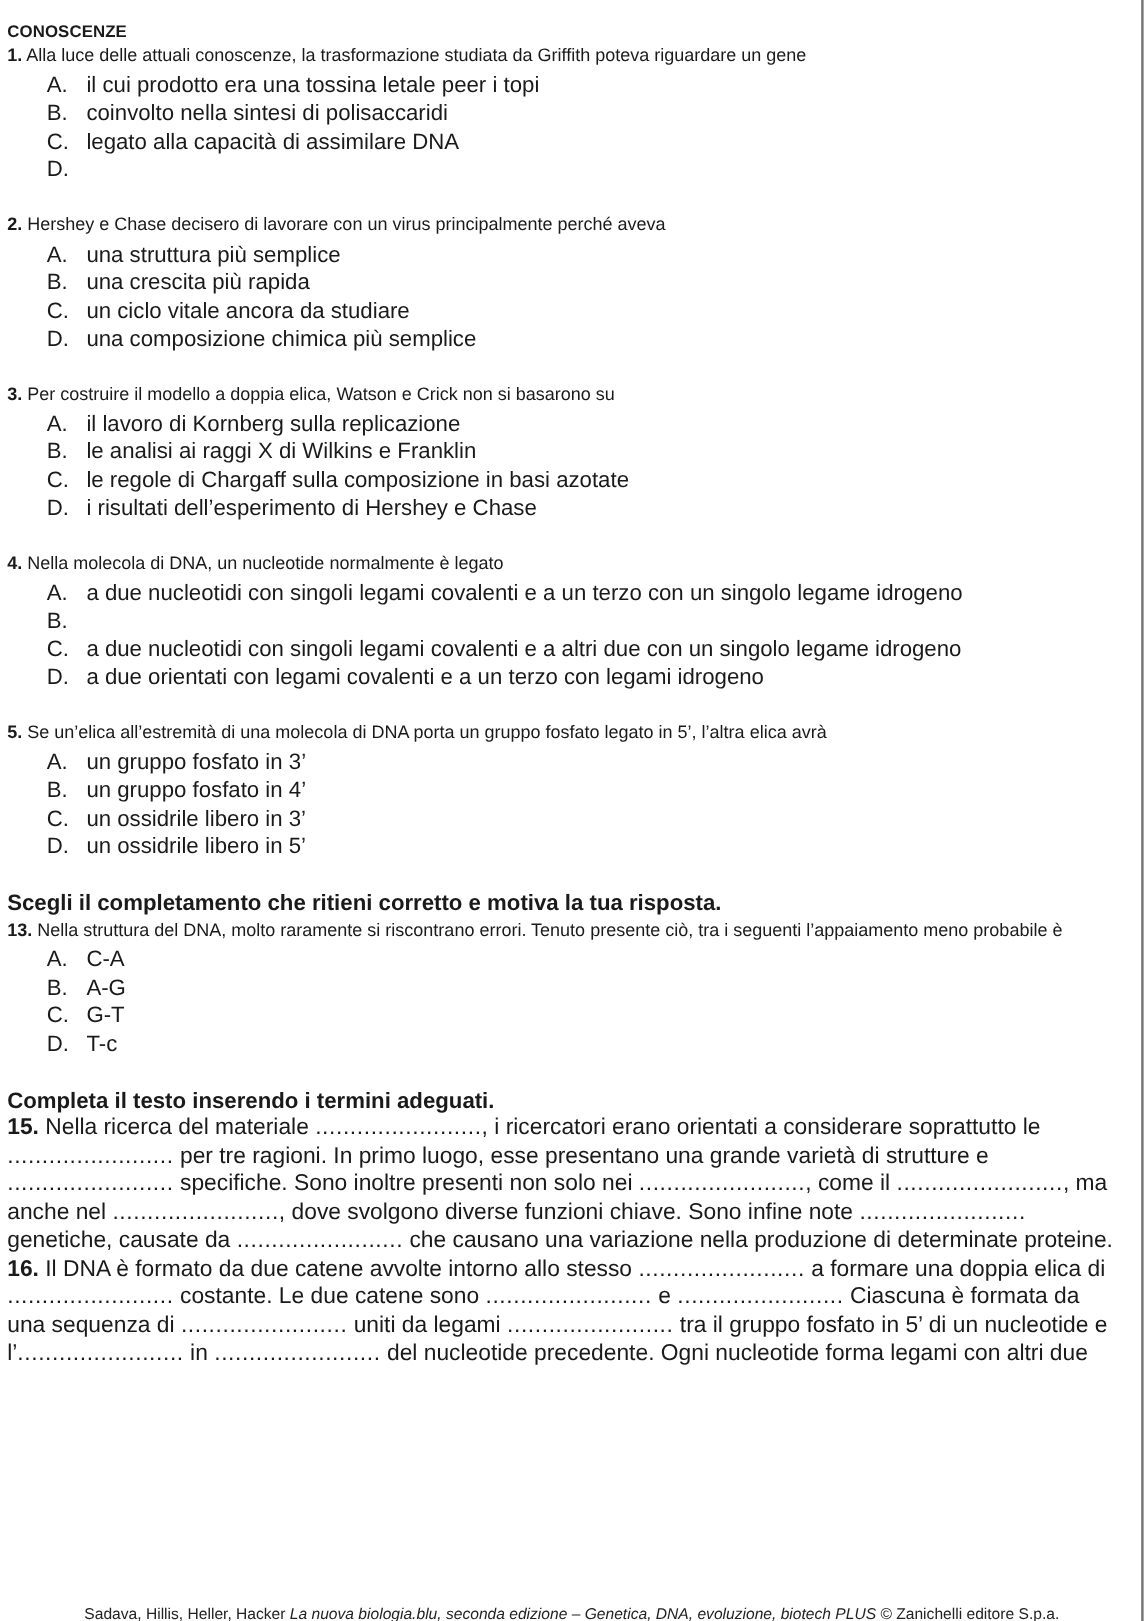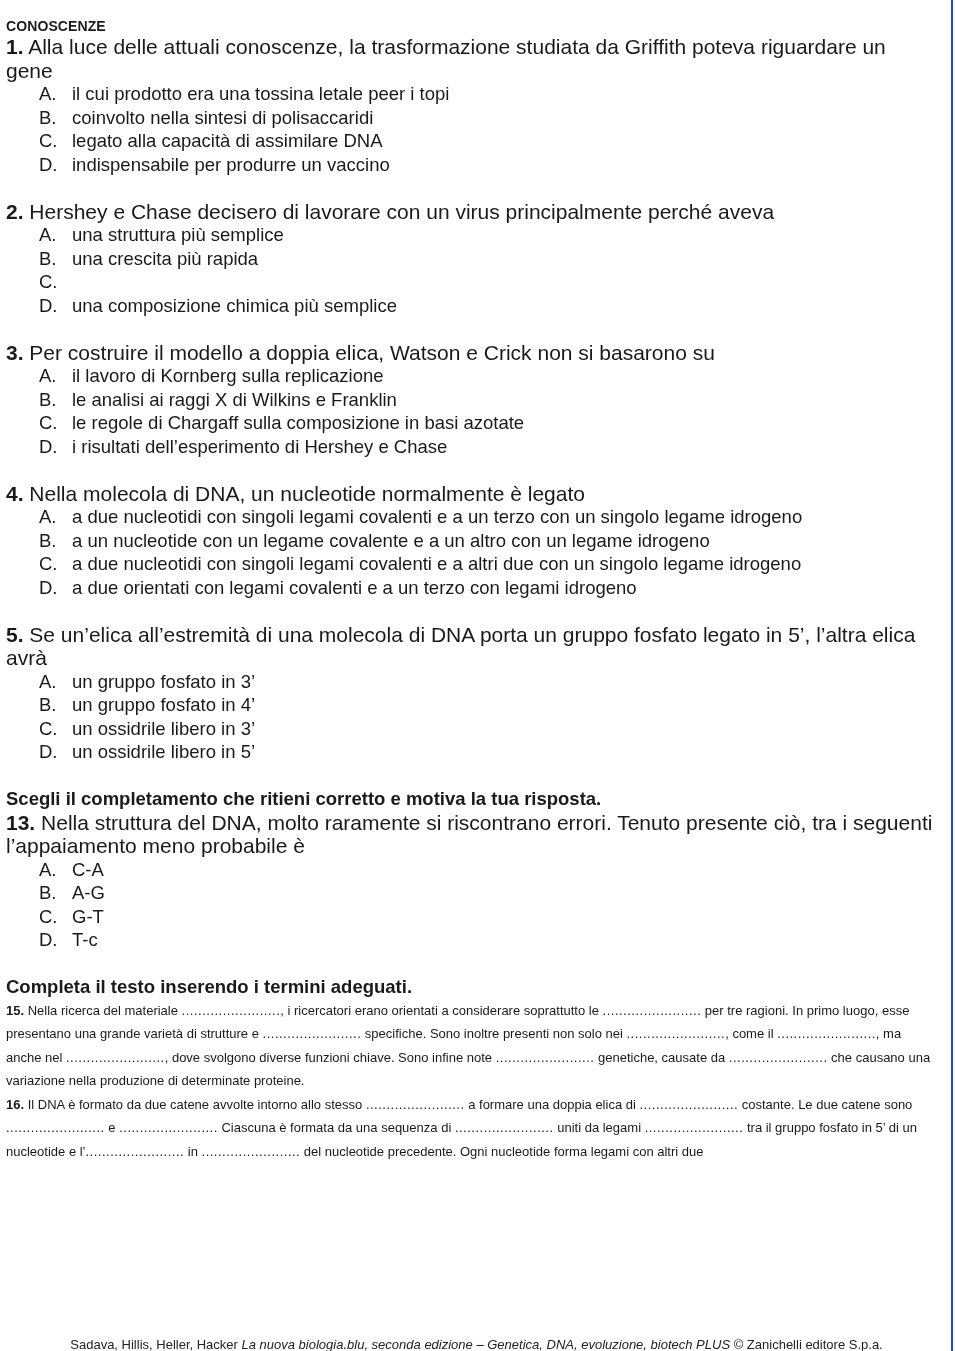--- a/index.html
+++ b/index.html
@@ -13,21 +13,21 @@
       position: relative;
       overflow: hidden;
       font-family: "Liberation Sans", "DejaVu Sans", sans-serif;
       color: #1a1a1a;
     }
     .page {
       position: absolute;
       left: 0; top: 0;
       width: 953px;
       height: 1351px;
-      border-right: 2px solid #1d4ed8;
+      border-right: 2px solid #737373;
       box-sizing: border-box;
     }
     .content {
       position: absolute;
       left: 6px;
       top: 17px;
       width: 930px;
     }
     .section-label {
       font-weight: bold;
@@ -36,21 +36,21 @@
       letter-spacing: 0.1px;
       margin: 0;
     }
     .instruction {
       font-weight: bold;
       font-size: 18.5px;
       line-height: 23.5px;
       margin: 0;
     }
     .question {
-      font-size: 21px;
+      font-size: 15px;
       line-height: 23.5px;
       margin: 0;
     }
     .question .num {
       font-weight: bold;
     }
     .options {
       list-style: none;
       margin: 0;
       padding: 0;
@@ -62,21 +62,21 @@
       padding-left: 33px;
       cursor: pointer;
     }
     .option .letter {
       width: 33px;
       flex: 0 0 33px;
     }
     .block { margin-bottom: 23.5px; }
     .block.tight { margin-bottom: 16px; }
     .fill {
-      font-size: 13px;
+      font-size: 19px;
       line-height: 23.5px;
       margin: 0;
     }
     .blank {
       display: inline;
       letter-spacing: 0.5px;
     }
     .footer {
       position: absolute;
       left: 0;
@@ -108,37 +108,37 @@
             <li class="option">
               <span class="letter">B.</span>
               <span class="otext">coinvolto nella sintesi di polisaccaridi</span>
             </li>
             <li class="option">
               <span class="letter">C.</span>
               <span class="otext">legato alla capacità di assimilare DNA</span>
             </li>
             <li class="option">
               <span class="letter">D.</span>
-              <span class="otext">indispensabile per produrre un vaccino</span>
             </li>
           </ul>
         </div>
         <div class="block">
           <p class="question"><span class="num">2.</span><span> Hershey e Chase decisero di lavorare con un virus principalmente perché aveva</span></p>
           <ul class="options">
             <li class="option">
               <span class="letter">A.</span>
               <span class="otext">una struttura più semplice</span>
             </li>
             <li class="option">
               <span class="letter">B.</span>
               <span class="otext">una crescita più rapida</span>
             </li>
             <li class="option">
               <span class="letter">C.</span>
+              <span class="otext">un ciclo vitale ancora da studiare</span>
             </li>
             <li class="option">
               <span class="letter">D.</span>
               <span class="otext">una composizione chimica più semplice</span>
             </li>
           </ul>
         </div>
         <div class="block">
           <p class="question"><span class="num">3.</span><span> Per costruire il modello a doppia elica, Watson e Crick non si basarono su</span></p>
           <ul class="options">
@@ -162,21 +162,20 @@
         </div>
         <div class="block">
           <p class="question"><span class="num">4.</span><span> Nella molecola di DNA, un nucleotide normalmente è legato</span></p>
           <ul class="options">
             <li class="option">
               <span class="letter">A.</span>
               <span class="otext">a due nucleotidi con singoli legami covalenti e a un terzo con un singolo legame idrogeno</span>
             </li>
             <li class="option">
               <span class="letter">B.</span>
-              <span class="otext">a un nucleotide con un legame covalente e a un altro con un legame idrogeno</span>
             </li>
             <li class="option">
               <span class="letter">C.</span>
               <span class="otext">a due nucleotidi con singoli legami covalenti e a altri due con un singolo legame idrogeno</span>
             </li>
             <li class="option">
               <span class="letter">D.</span>
               <span class="otext">a due orientati con legami covalenti e a un terzo con legami idrogeno</span>
             </li>
           </ul>

